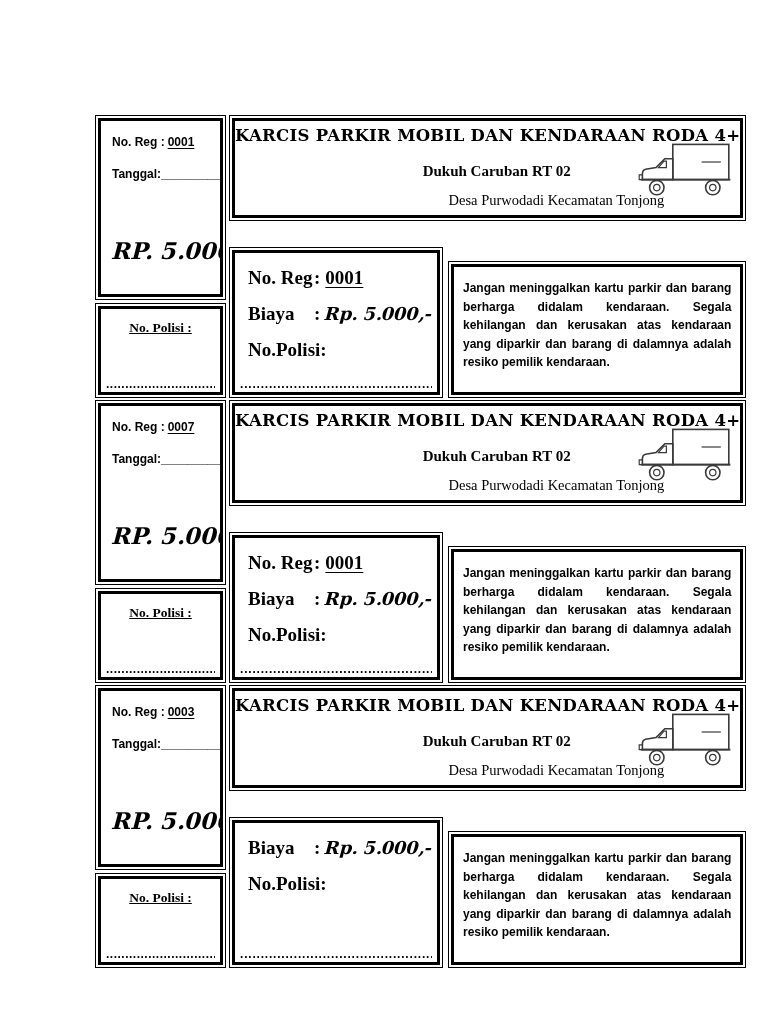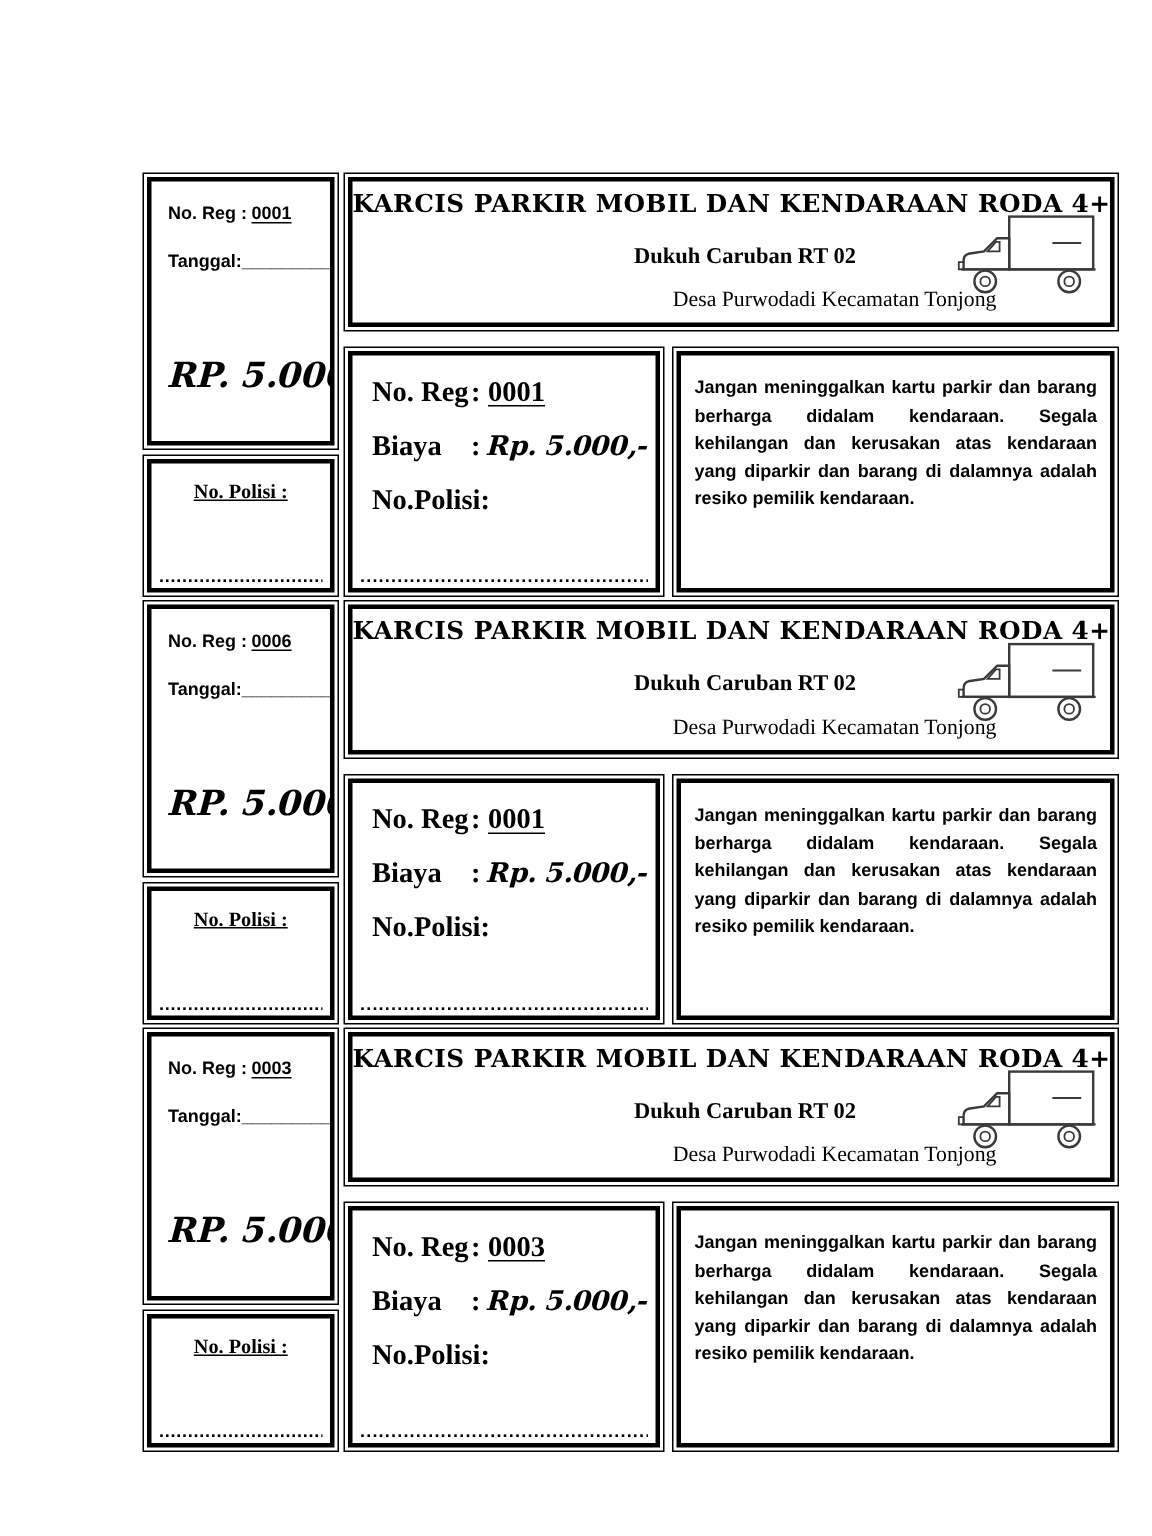--- a/index.html
+++ b/index.html
@@ -7,22 +7,22 @@
   .sheet{position:absolute;left:95px;top:115px;width:580px;display:flex;flex-direction:column;}
   .ticket{display:flex;gap:3px;height:283px;margin-bottom:2px;}
   .col-stub{width:131px;display:flex;flex-direction:column;gap:3px;}
   .col-main{flex:1;display:flex;flex-direction:column;gap:10px;}
   .cell{border:1px solid #000;padding:2px;box-sizing:border-box;background:#fff;}
   .inner{border:3px solid #000;height:100%;box-sizing:border-box;position:relative;background:#fff;overflow:hidden;}
   .stub-top{height:185px;}
   .stub-bottom{flex:1;}
   .header-cell{height:106px;}
   .body-row{flex:1;display:flex;gap:5px;min-height:0;}
-  .mid-cell{width:214px;}
-  .notice-cell{flex:1;}
+  .mid-cell{width:214px;margin-top:16px;}
+  .notice-cell{flex:1;margin-top:30px;}
 
   .stub-top .inner{padding:14px 6px 0 11px;}
   .stub-line{font:700 12px "Liberation Sans",sans-serif;white-space:nowrap;}
   .stub-reg-value{text-decoration:underline;text-underline-offset:2px;margin-left:3px;}
   .stub-tanggal{margin-top:18px;}
   .stub-price{margin-top:56px;font:italic 800 23px "DejaVu Serif",serif;white-space:nowrap;transform:skewX(-4deg);transform-origin:left bottom;}
 
   .stub-bottom .inner{text-align:center;padding-top:11px;}
   .polisi-label{font:700 13.5px "Liberation Serif",serif;text-decoration:underline;}
   .dots{position:absolute;bottom:1px;left:5px;right:5px;font:700 12px "Liberation Sans",sans-serif;letter-spacing:.5px;white-space:nowrap;overflow:hidden;line-height:13px;text-align:left;}
@@ -102,21 +102,21 @@
         </div>
           </div>
       </div>
     </div>
   </div>
 
   <div class="ticket">
     <div class="col-stub">
       <div class="cell stub-top">
           <div class="inner">
-        <div class="stub-line"><span>No. Reg :</span><span class="stub-reg-value">0006</span></div>
+        <div class="stub-line"><span>No. Reg :</span><span class="stub-reg-value">0007</span></div>
         <div class="stub-line stub-tanggal"><span>Tanggal:</span><span>__________</span></div>
         <div class="stub-price">RP. 5.000,-</div>
       </div>
         </div>
       <div class="cell stub-bottom">
           <div class="inner">
         <div class="polisi-label">No. Polisi  :</div>
         <div class="dots">................................</div>
       </div>
         </div>
@@ -195,21 +195,20 @@
             <circle cx="96" cy="60" r="9"></circle>
                 <circle cx="96" cy="60" r="4" stroke-width="1.5"></circle>
             <path d="M8 44 L4 44 L4 50 L8 50" stroke-width="1.5"></path>
           </svg>
         </div>
       </div>
         </div>
       <div class="body-row">
         <div class="cell mid-cell">
             <div class="inner">
-          <div class="m-line"><span class="m-label-w">No. Reg</span><span>:</span><span class="m-reg-value">0003</span></div>
           <div class="m-line"><span class="m-label-w">Biaya</span><span>:</span><span class="money">Rp. 5.000,-</span></div>
           <div class="m-line">No.Polisi:</div>
           <div class="dots m-dots">.................................................</div>
         </div>
           </div>
         <div class="cell notice-cell">
             <div class="inner">
           <div class="notice">Jangan meninggalkan kartu parkir dan barang berharga didalam kendaraan. Segala kehilangan dan kerusakan atas kendaraan yang diparkir dan barang di dalamnya adalah resiko pemilik kendaraan.</div>
         </div>
           </div>

